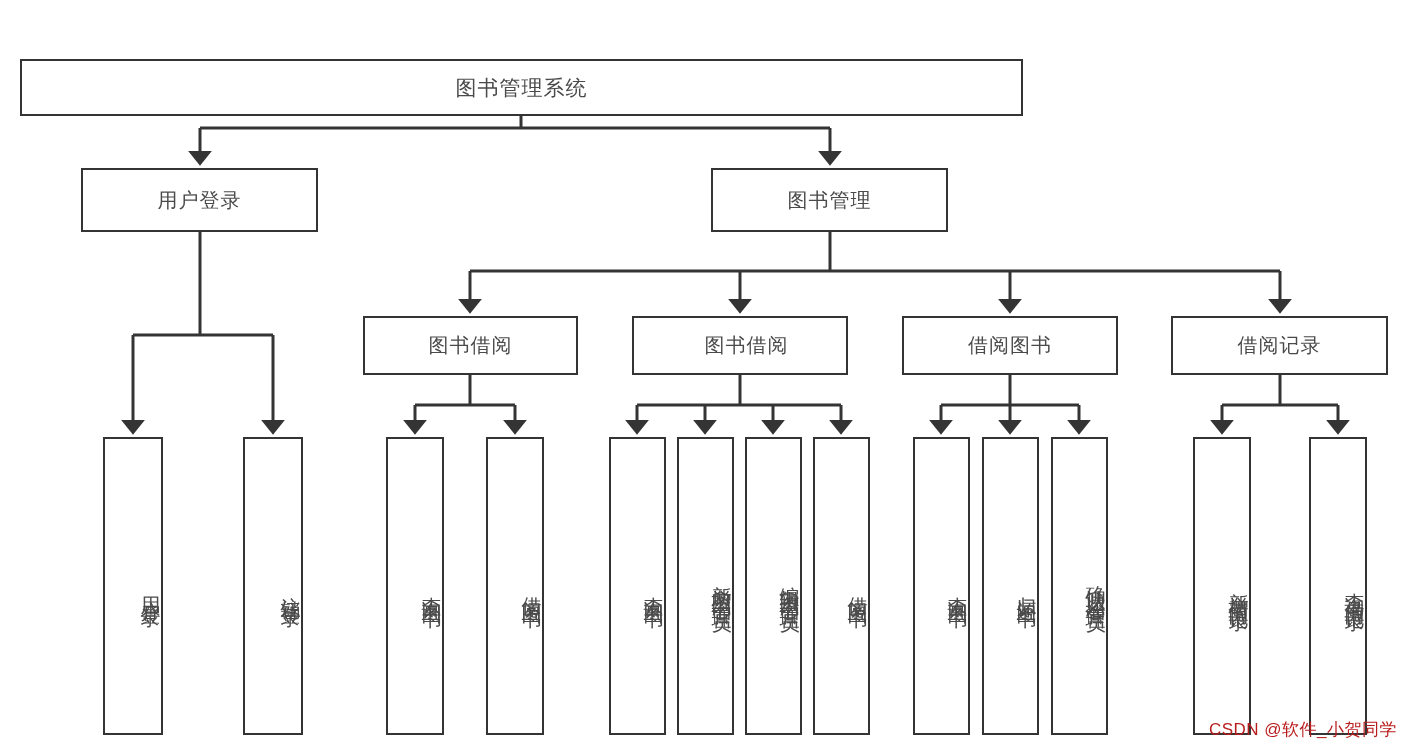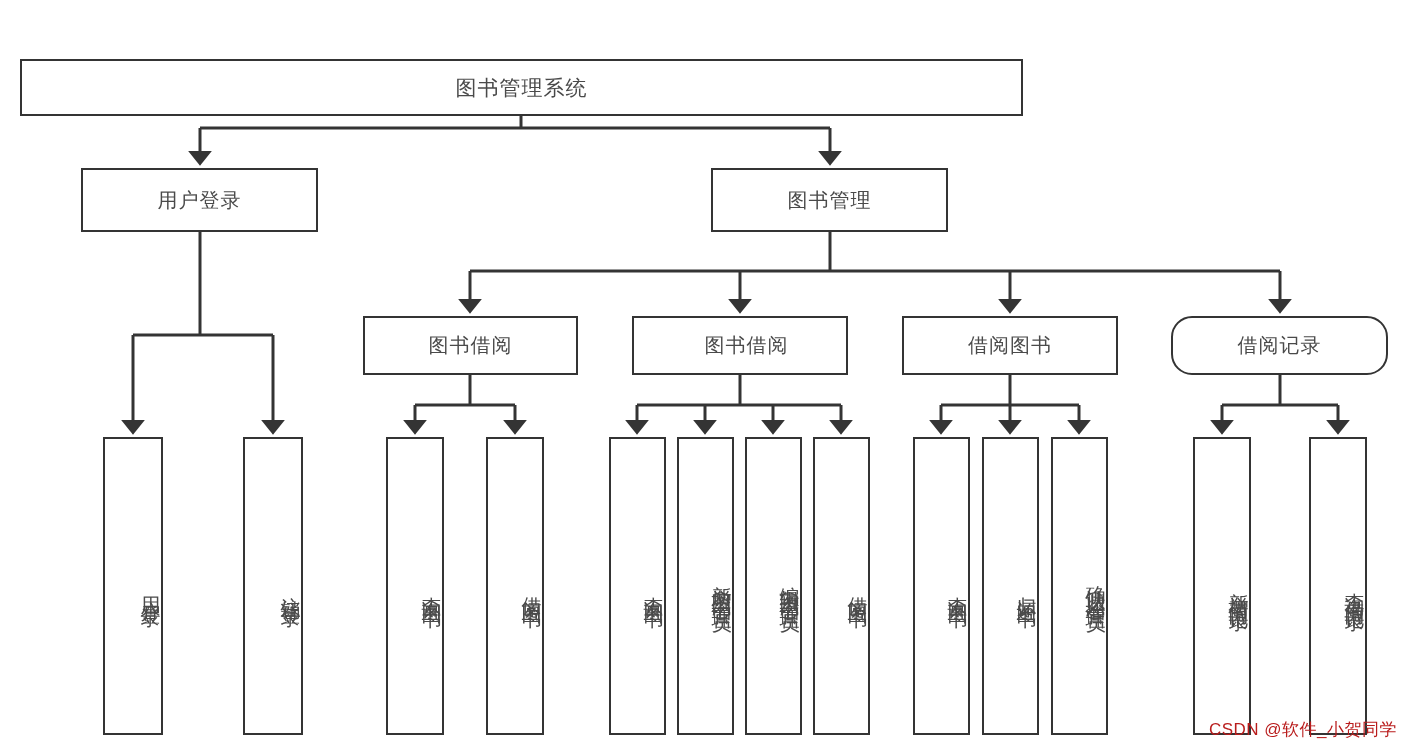--- a/index.html
+++ b/index.html
@@ -112,21 +112,21 @@
   </svg>
 
   <div class="node root" style="left:20px;top:22px;width:1003px;height:57px;margin-top:37px;">图书管理系统</div>
 
   <div class="node lvl2" style="left:81px;top:168px;width:237px;height:64px;">用户登录</div>
   <div class="node lvl2" style="left:711px;top:168px;width:237px;height:64px;">图书管理</div>
 
   <div class="node lvl3" style="left:363px;top:316px;width:215px;height:59px;">图书借阅</div>
   <div class="node lvl3" style="left:632px;top:316px;width:216px;height:59px;padding-left:13px;">图书借阅</div>
   <div class="node lvl3" style="left:902px;top:316px;width:216px;height:59px;">借阅图书</div>
-  <div class="node lvl3" style="left:1171px;top:316px;width:217px;height:59px;border-radius:21px;">借阅记录</div>
+  <div class="node lvl3" style="left:1171px;top:316px;width:217px;height:59px;">借阅记录</div>
 
   <div class="node leaf" style="left:103px;top:437px;width:60px;height:298px;">用户登录</div>
   <div class="node leaf" style="left:243px;top:437px;width:60px;height:298px;">注销登录</div>
 
   <div class="node leaf" style="left:386px;top:437px;width:58px;height:298px;">查询图书</div>
   <div class="node leaf" style="left:486px;top:437px;width:58px;height:298px;">借阅图书</div>
 
   <div class="node leaf" style="left:609px;top:437px;width:57px;height:298px;">查询图书</div>
   <div class="node leaf tall" style="left:677px;top:437px;width:57px;height:298px;">新增图书（管理员）</div>
   <div class="node leaf tall" style="left:745px;top:437px;width:57px;height:298px;">编辑图书（管理员）</div>

